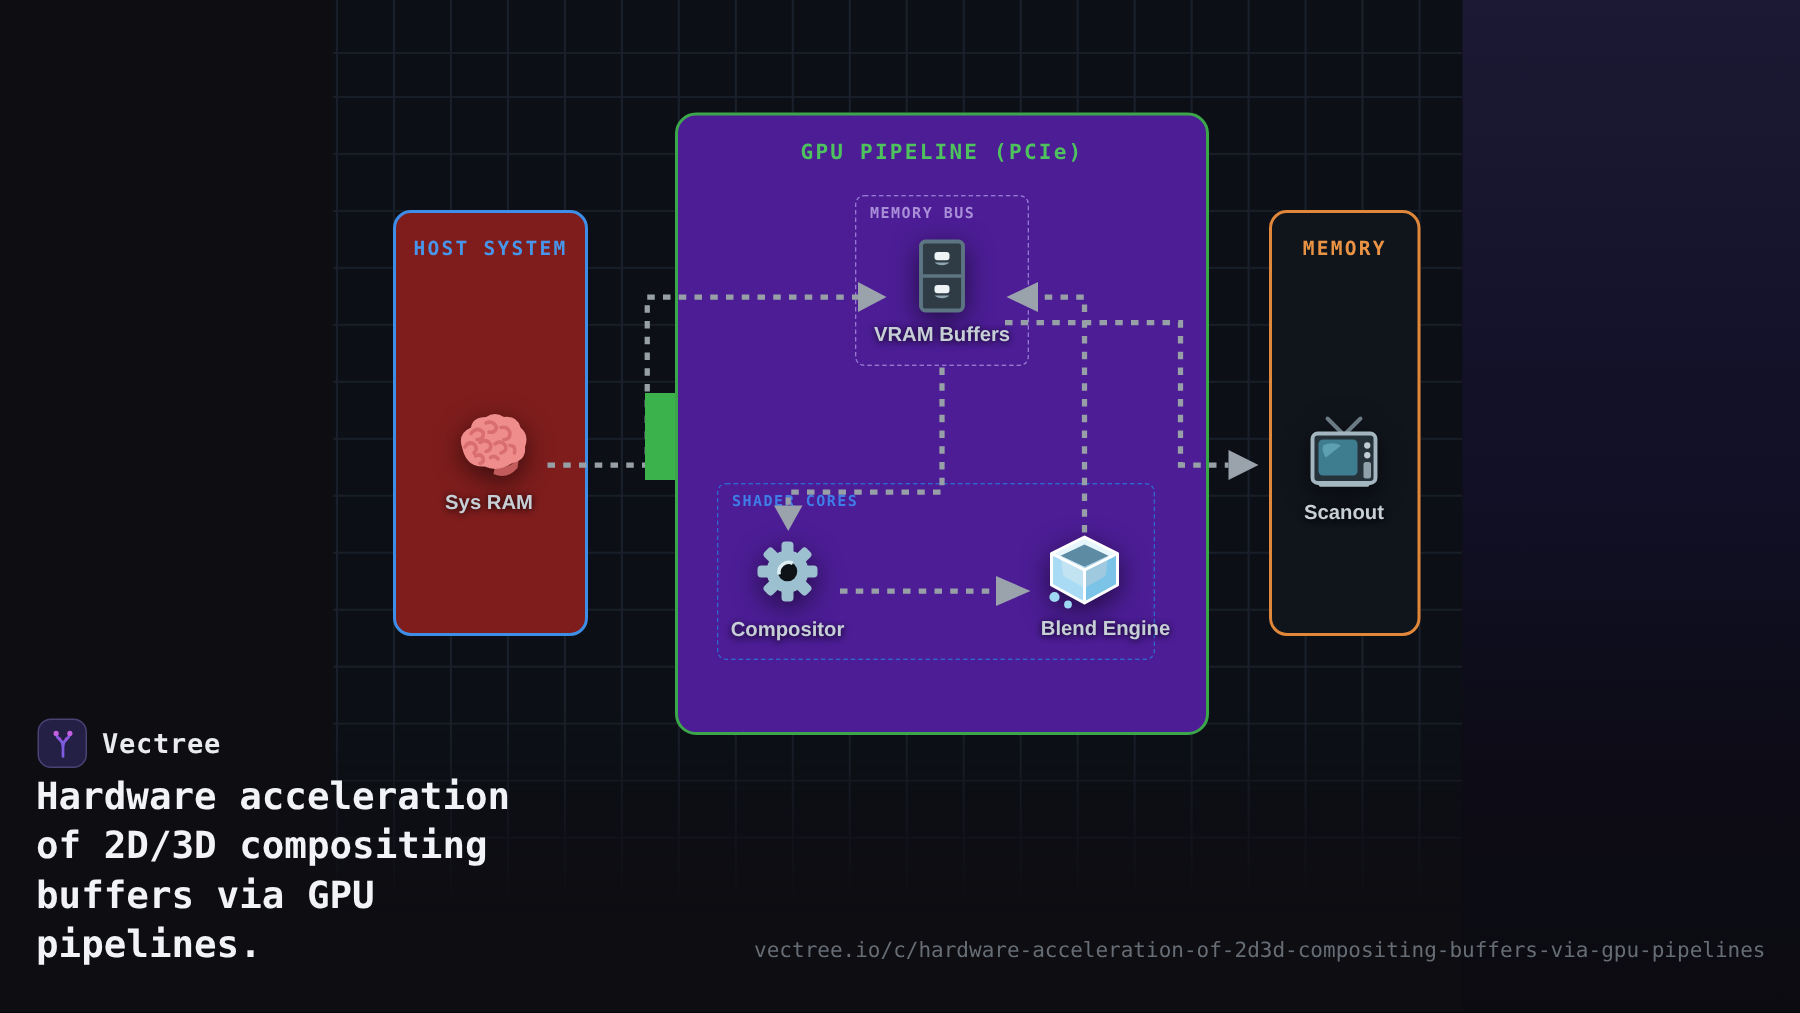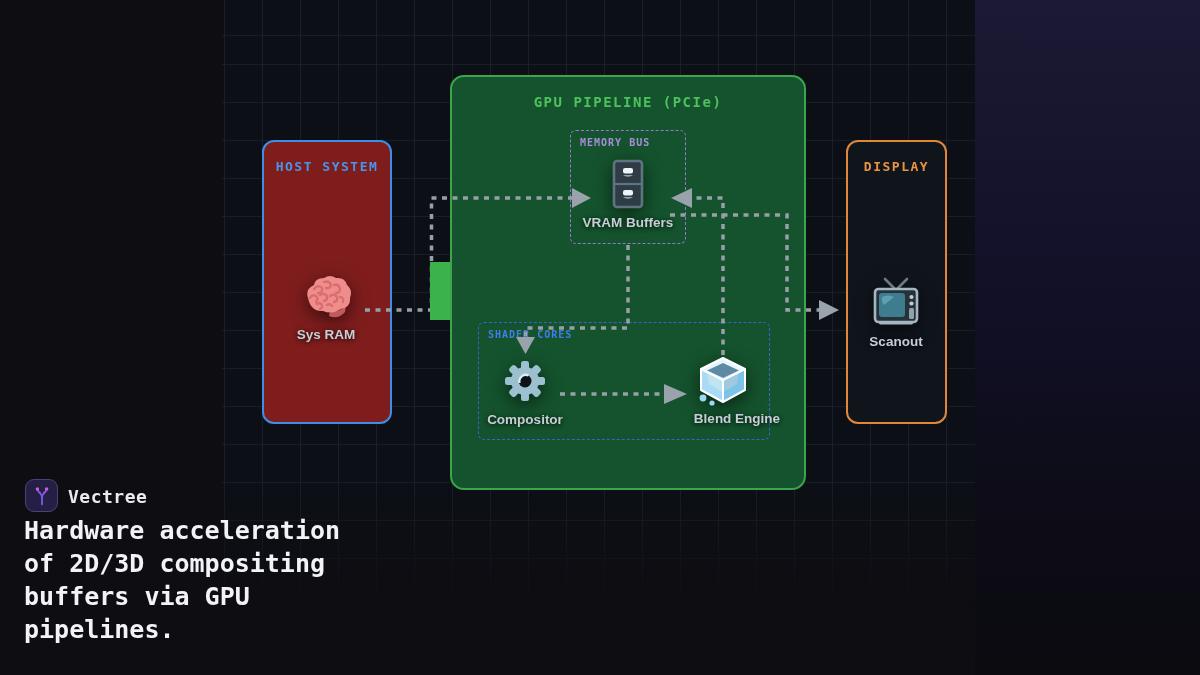--- a/index.html
+++ b/index.html
@@ -24,21 +24,21 @@
     background:linear-gradient(180deg,#1b1933 0%,#17152e 22%,#121027 45%,#0d0c18 72%,#0b0b10 100%);
   }
   
   .gbox{position:absolute;box-sizing:border-box;}
   .gbox .gtitle{
     text-align:center;font-weight:bold;letter-spacing:1.5px;
     font-size:13px;padding-top:17px;
   }
   .g-host{left:262px;top:140px;width:130px;height:284px;border:2px solid #3e8ee8;border-radius:12px;background:#7f1d1d;}
   .g-host .gtitle{color:#4796ec;}
-  .g-gpu{left:450px;top:75px;width:356px;height:415px;border:2px solid #3ca64a;border-radius:14px;background:#14532d;}
+  .g-gpu{left:450px;top:75px;width:356px;height:415px;border:2px solid #3ca64a;border-radius:14px;background:#4c1d95;}
   .g-gpu .gtitle{color:#4ec25c;font-size:14px;}
   .g-display{left:846px;top:140px;width:101px;height:284px;border:2px solid #e0873a;border-radius:12px;background:#10151c;}
   .g-display .gtitle{color:#ea9344;}
   .g-membus{left:570px;top:130px;width:116px;height:114px;border:1.5px dashed #9678d2;border-radius:6px;}
   .g-membus .sublabel{color:#a98fd9;}
   .g-shader{left:478px;top:322px;width:292px;height:118px;border:1.5px dashed #2f66cf;border-radius:6px;}
   .g-shader .sublabel{color:#3f7de8;}
   .sublabel{
     position:absolute;left:9px;top:6px;font-size:10px;font-weight:bold;letter-spacing:1px;
   }
@@ -74,21 +74,21 @@
   <div class="bg-grid"></div>
   <div class="bg-right"></div>
 
   <div class="gbox g-gpu">
     <div class="gtitle">GPU PIPELINE (PCIe)</div>
   </div>
   <div class="gbox g-host">
     <div class="gtitle">HOST SYSTEM</div>
   </div>
   <div class="gbox g-display">
-    <div class="gtitle">DISPLAY</div>
+    <div class="gtitle">MEMORY</div>
   </div>
   <div class="gbox g-membus">
     <div class="sublabel">MEMORY BUS</div>
   </div>
   <div class="gbox g-shader">
     <div class="sublabel">SHADER CORES</div>
   </div>
 
   <div class="node" style="left:300px;top:271px;width:52px;">
     <svg class="nicon" width="52" height="52" viewBox="0 0 52 52">
@@ -210,14 +210,15 @@
   </div>
   <div class="brand-name">Vectree</div>
 
   <div class="headline">
     <div>Hardware acceleration</div>
     <div>of 2D/3D compositing</div>
     <div>buffers via GPU</div>
     <div>pipelines.</div>
   </div>
 
+  <div class="url">vectree.io/c/hardware-acceleration-of-2d3d-compositing-buffers-via-gpu-pipelines</div>
 
 </div>
 
 </body></html>

